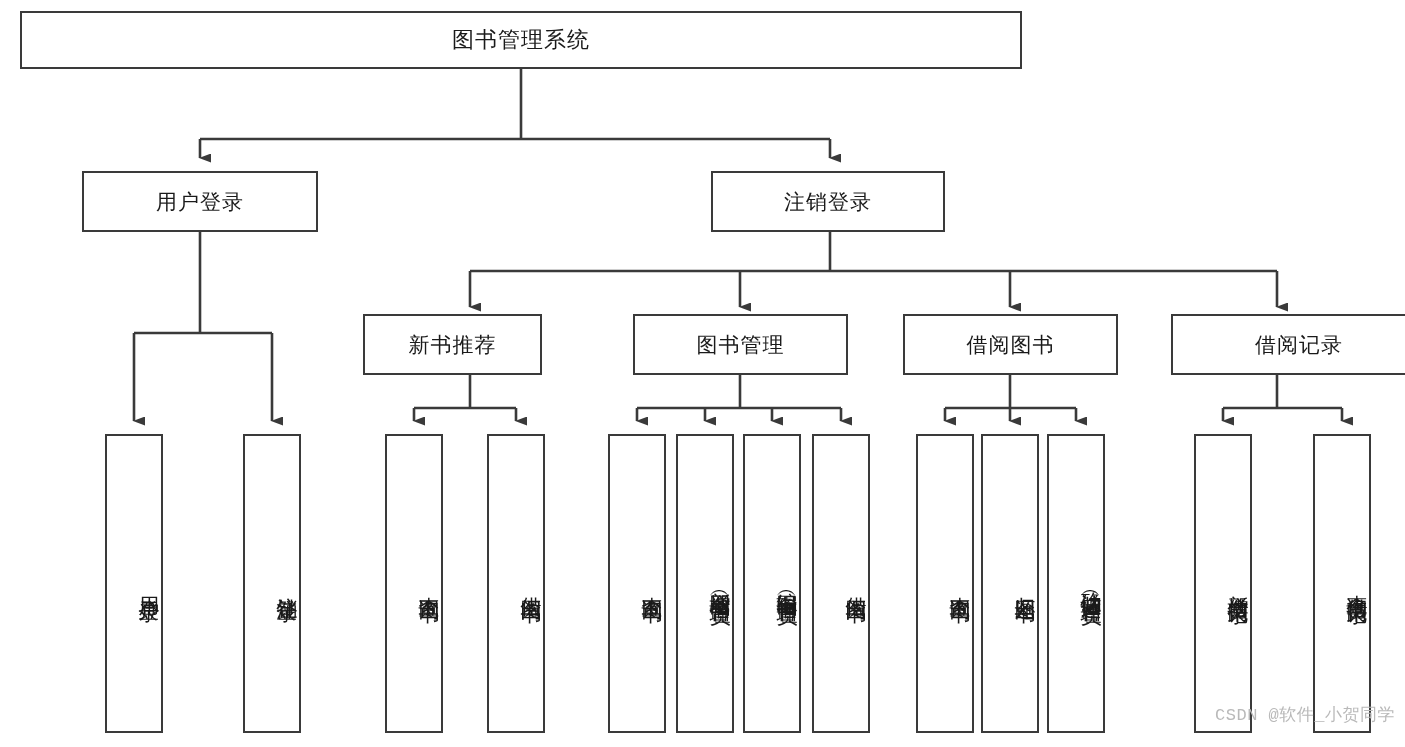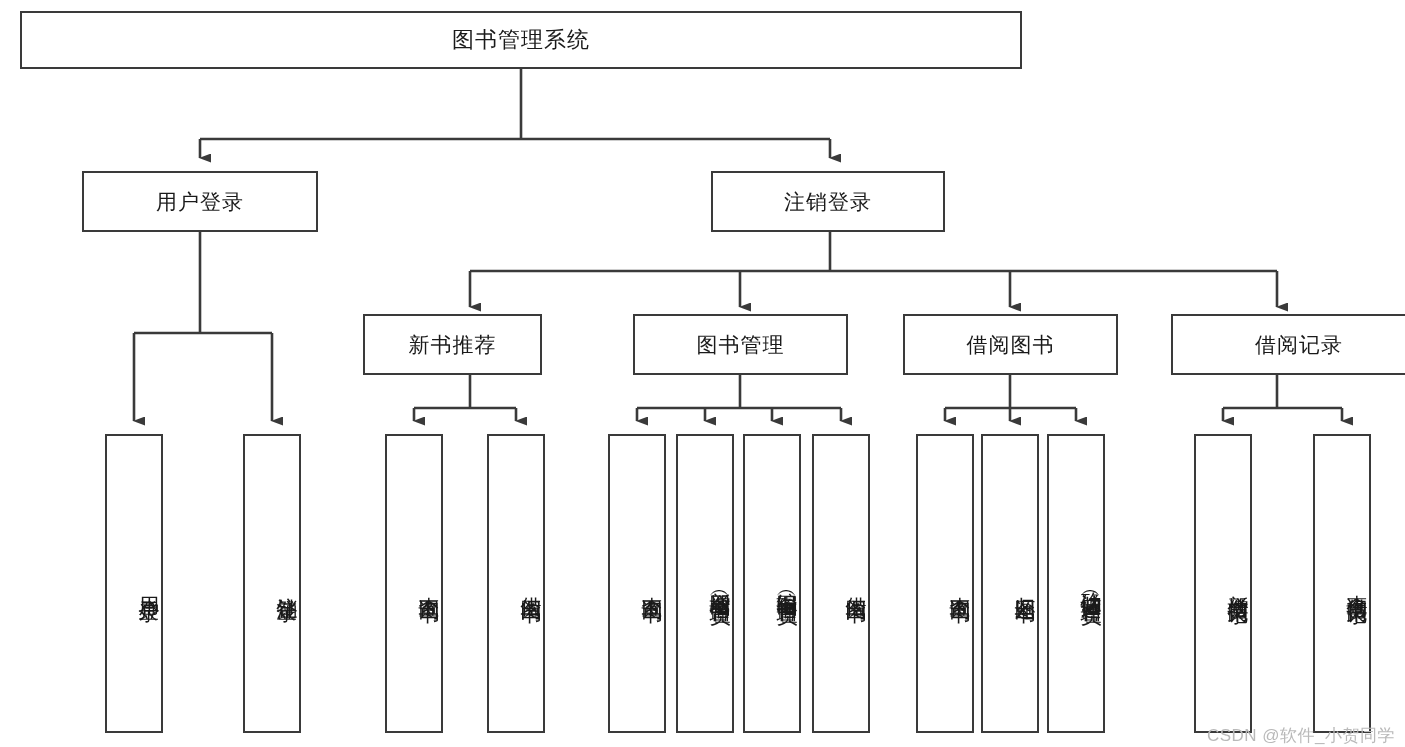--- a/index.html
+++ b/index.html
@@ -60,25 +60,26 @@
     stroke: #3a3a3a;
     stroke-width: 2.6;
     fill: none;
   }
   .arrowhead {
     fill: #3a3a3a;
   }
   #watermark {
     position: absolute;
     right: 10px;
-    bottom: 0;
+    bottom: 21px;
     font-size: 17px;
     color: #b9b9b9;
     letter-spacing: 0.5px;
     white-space: nowrap;
+    font-family: Liberation Mono, monospace;
   }
 </style>
 </head>
 <body>
 
 <div id="canvas">
 
   <svg id="links" viewBox="0 0 1405 747">
     <defs>
       <marker id="arrow" markerWidth="9" markerHeight="12" refX="4.5" refY="11" orient="auto" markerUnits="userSpaceOnUse">

